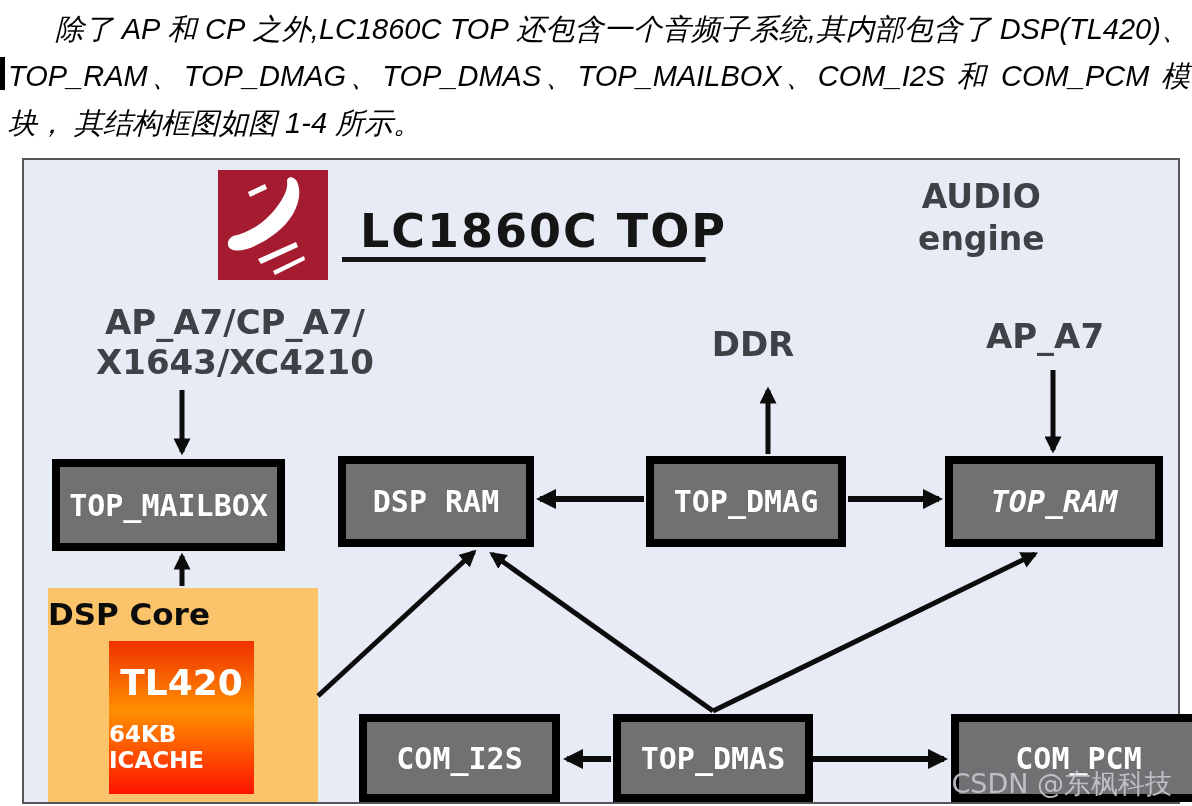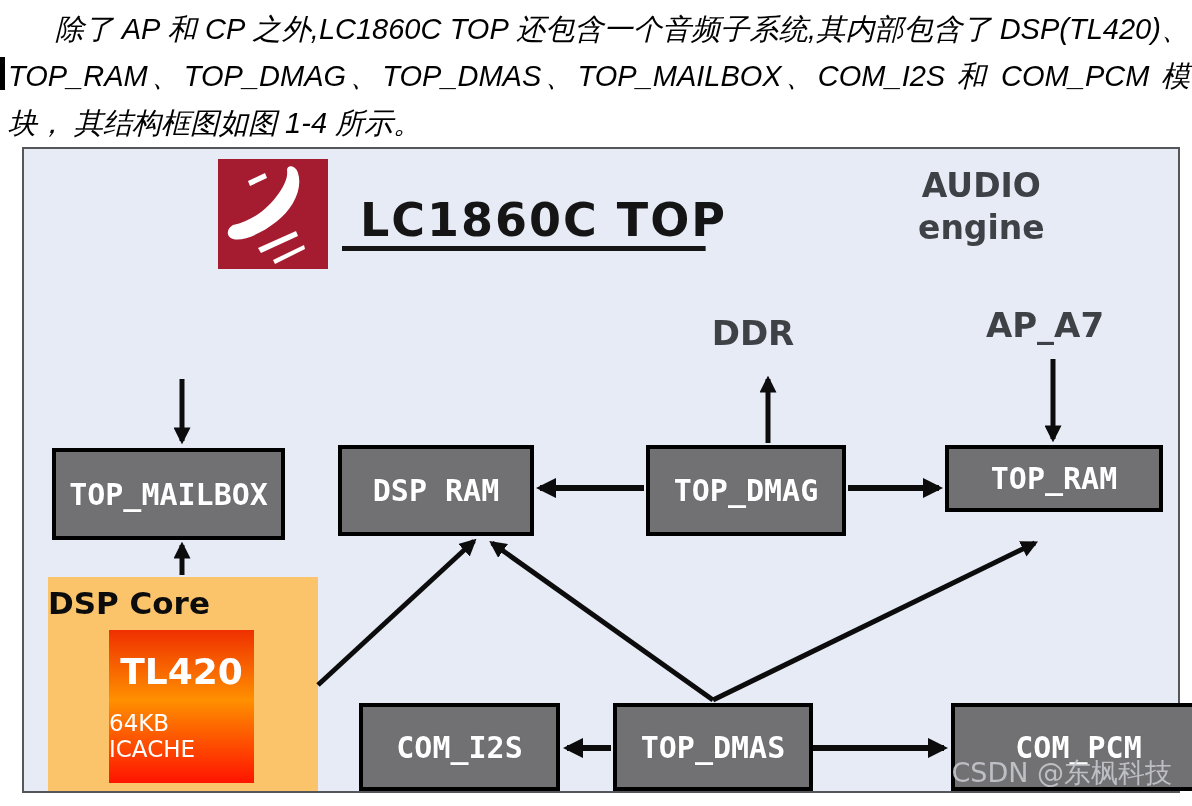--- a/index.html
+++ b/index.html
@@ -9,21 +9,21 @@
   
   .para{position:absolute;left:8px;top:6px;width:1182px;color:#000;
         font-size:29px;line-height:47px;font-family:"Liberation Sans", sans-serif;font-style:italic;}
   .para .jline{text-align:justify;text-align-last:justify;white-space:normal;}
   .para .indent{text-indent:47px;}
   .para .lline{text-align:left;}
 
   .scan-tick{position:absolute;left:0;top:57px;width:5px;height:33px;background:#000;}
 
   
-  .fig{position:absolute;left:22px;top:147px;width:1158px;height:646px;
+  .fig{position:absolute;left:22px;top:158px;width:1158px;height:646px;
        background:#e7ebf6;border:2px solid #55565a;box-sizing:border-box;}
 
   .abs{position:absolute;}
 
   .logo{left:194px;top:10px;width:110px;height:110px;}
 
   .fig-title{left:318px;top:44px;font-size:46px;font-weight:800;color:#151515;
        letter-spacing:2px;padding:0 6px 4px 18px;
        background-image:linear-gradient(#151515,#151515);
        background-size:93% 5px;background-position:0 100%;background-repeat:no-repeat;
@@ -31,41 +31,41 @@
 
   .engine{left:894px;top:16px;font-size:33px;font-weight:bold;color:#3e4247;
        line-height:1.28;font-family:"DejaVu Sans", sans-serif;text-align:center;}
 
   .ext-label{font-size:34px;font-weight:bold;color:#3e4247;line-height:1.18;
        text-align:center;font-family:"DejaVu Sans", sans-serif;}
   .host-label{left:61px;top:142px;width:300px;}
   .ddr-label{left:649px;top:164px;width:160px;}
   .ap-label{left:941px;top:156px;width:160px;}
 
-  .gbox{background:#717173;border:4px solid #000000;box-sizing:border-box;
+  .gbox{background:#717173;border:8px solid #000000;box-sizing:border-box;
        display:flex;align-items:center;justify-content:center;
        color:#fff;font-weight:bold;font-size:30px;
        font-family:"DejaVu Sans Mono", monospace;text-shadow:0 0 1px rgba(60,60,60,.4);}
   .b-mailbox{left:28px;top:299px;width:233px;height:92px;}
   .b-dspram{left:314px;top:296px;width:196px;height:91px;}
   .b-dmag{left:622px;top:296px;width:200px;height:91px;}
-  .b-topram{left:921px;top:296px;width:218px;height:67px;}
+  .b-topram{left:921px;top:296px;width:218px;height:91px;font-style:italic;}
   .b-comi2s{left:335px;top:554px;width:201px;height:88px;}
   .b-dmas{left:589px;top:554px;width:200px;height:88px;}
   .b-compcm{left:927px;top:554px;width:255px;height:88px;}
 
   .core{left:24px;top:428px;width:270px;height:214px;background:#fbc46a;}
   .core-title{left:0;top:8px;width:100%;text-align:left;font-size:31px;font-weight:bold;
        color:#0c0c0c;font-family:"DejaVu Sans", sans-serif;}
   .chip{left:61px;top:53px;width:145px;height:153px;
        background:linear-gradient(180deg,#ef3000 0%,#ff9000 46%,#fd6a00 62%,#ff1400 100%);
        display:flex;flex-direction:column;align-items:center;justify-content:center;gap:18px;
        color:#fff;font-family:"DejaVu Sans", sans-serif;}
   .chip-name{font-size:36px;font-weight:bold;}
-  .chip-cache{font-size:23px;font-weight:normal;}
+  .chip-cache{font-size:23px;font-weight:bold;}
 
   .wires{left:0;top:0;width:1154px;height:642px;pointer-events:none;}
   .wires line{stroke:#0c0c0c;}
 
   .watermark{right:6px;bottom:0px;font-size:27px;color:rgba(196,198,204,0.92);
        font-family:"DejaVu Sans", sans-serif;white-space:nowrap;}
 </style>
 </head>
 <body>
 
@@ -87,20 +87,24 @@
     <path fill="#fff" d="M55 101 L86 86 L87 90 L57 105 Z"></path>
   </svg>
 
   <div class="abs fig-title">LC1860C TOP</div>
 
   <div class="abs engine">
     <div>AUDIO</div>
     <div>engine</div>
   </div>
 
+  <div class="abs ext-label host-label">
+    <div>AP_A7/CP_A7/</div>
+    <div>X1643/XC4210</div>
+  </div>
   <div class="abs ext-label ddr-label">DDR</div>
   <div class="abs ext-label ap-label">AP_A7</div>
 
   <div class="abs gbox b-mailbox">TOP_MAILBOX</div>
   <div class="abs gbox b-dspram">DSP RAM</div>
   <div class="abs gbox b-dmag">TOP_DMAG</div>
   <div class="abs gbox b-topram">TOP_RAM</div>
   <div class="abs gbox b-comi2s">COM_I2S</div>
   <div class="abs gbox b-dmas">TOP_DMAS</div>
   <div class="abs gbox b-compcm">COM_PCM</div>

